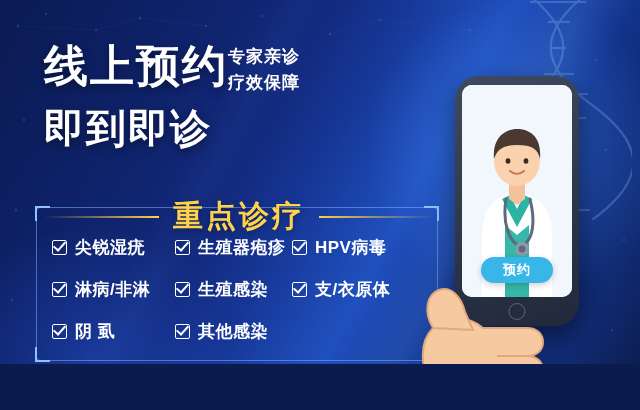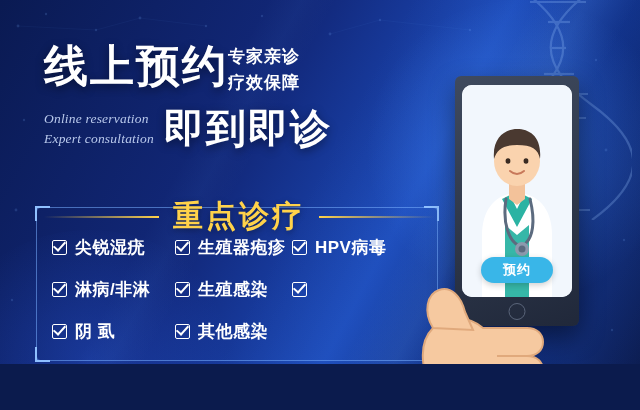--- a/index.html
+++ b/index.html
@@ -173,21 +173,21 @@
     border-width: 0 2px 2px 0;
     transform: rotate(42deg);
   }
 
   
   .phone-wrap { position: absolute; left: 455px; top: 76px; }
   .phone {
     position: relative;
     width: 124px;
     height: 250px;
-    border-radius: 6px;
+    border-radius: 24px;
     background: linear-gradient(160deg, #3f4a5e 0%, #20283a 100%);
     box-shadow: 0 10px 26px rgba(0,0,0,.45);
     padding: 9px 7px;
     box-sizing: border-box;
   }
   .screen {
     width: 110px;
     height: 212px;
     border-radius: 10px;
     background: linear-gradient(180deg, #ffffff 0%, #eef4fb 100%);
@@ -286,24 +286,20 @@
 
   <div class="headline">
     <div class="line1">
       <div class="big-cn">线上预约</div>
       <div class="sub-cn">
         <div>专家亲诊</div>
         <div>疗效保障</div>
       </div>
     </div>
     <div class="line2">
-      <div class="en-block">
-        <div>Online reservation</div>
-        <div>Expert consultation</div>
-      </div>
       <div class="big-cn2">即到即诊</div>
     </div>
   </div>
 
   <div class="listbox">
     <span class="corner tl"></span>
     <span class="corner tr"></span>
     <span class="corner bl"></span>
     <span class="corner br"></span>
   </div>
@@ -330,20 +326,21 @@
     <div class="cell">
         <span class="chk"></span>
         <span>淋病/非淋</span>
       </div>
     <div class="cell">
         <span class="chk"></span>
         <span>生殖感染</span>
       </div>
     <div class="cell">
         <span class="chk"></span>
+        <span>支/衣原体</span>
       </div>
     <div class="cell">
         <span class="chk"></span>
         <span>阴  虱</span>
       </div>
     <div class="cell">
         <span class="chk"></span>
         <span>其他感染</span>
       </div>
   </div>

